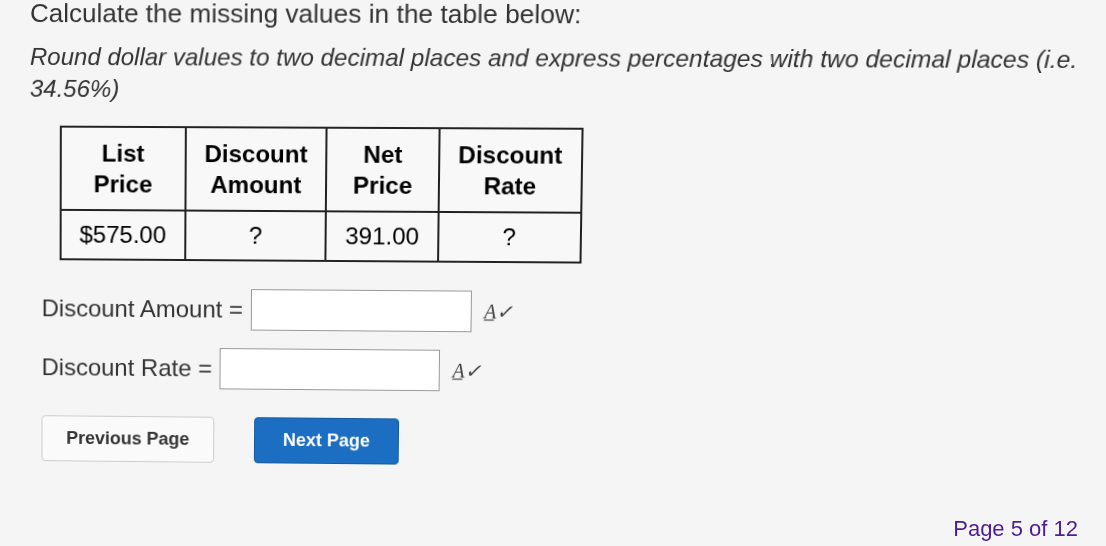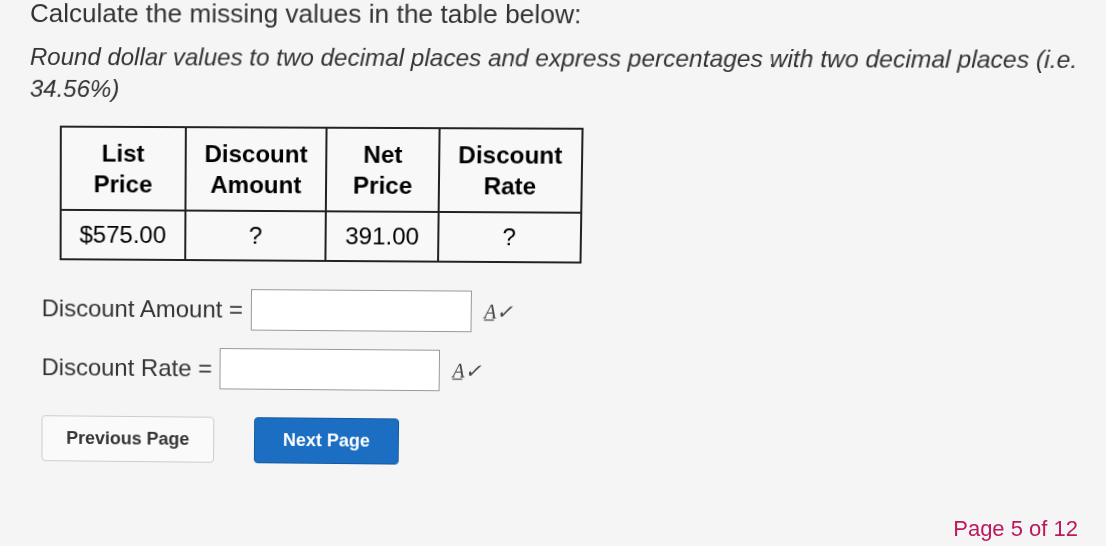--- a/index.html
+++ b/index.html
@@ -93,21 +93,21 @@
       padding: 12px 28px;
       font-size: 18px;
       color: #fff;
       font-weight: bold;
     }
     .page-indicator {
       position: absolute;
       right: 28px;
       bottom: 4px;
       font-size: 22px;
-      color: #be185d;
+      color: #4c1d95;
     }
   </style>
 </head>
 <body>
 
 <div class="container">
   <div class="title">Calculate the missing values in the table below:</div>
   <div class="instruction">Round dollar values to two decimal places and express percentages with two decimal places (i.e. 34.56%)</div>
 
   <table class="table">

